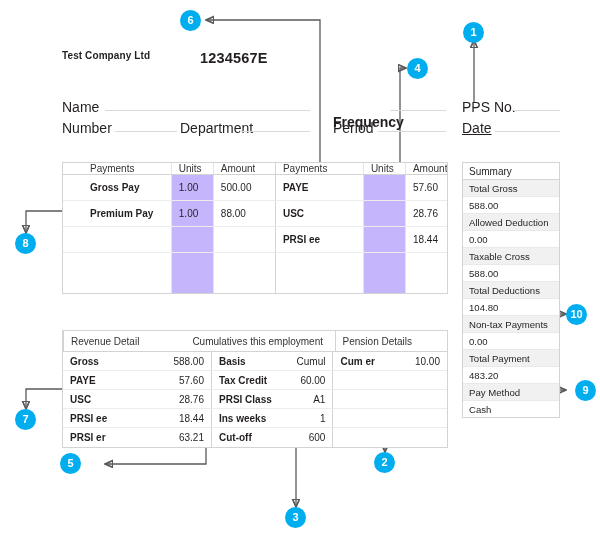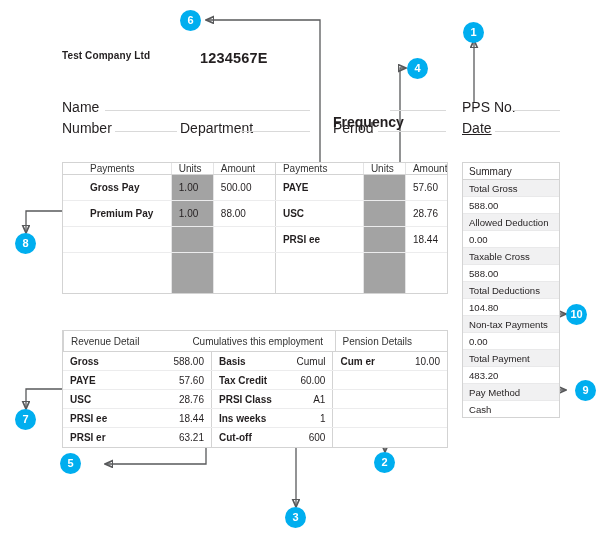--- a/index.html
+++ b/index.html
@@ -88,21 +88,21 @@
     font-size: 10px;
     padding: 0 7px;
     display: flex;
     align-items: center;
     overflow: hidden;
     white-space: nowrap;
   }
   .ptable .cell.hdr { font-weight: normal; color: #333; }
   .ptable .cell.lbl { font-weight: bold; }
   .ptable .cell.num { justify-content: flex-end; }
-  .ptable .cell.shade { background: #a3a3a3; }
+  .ptable .cell.shade { background: #c4b5fd; }
   .ptable .cell.vsep { border-left: 1px solid #e4e4e5; }
   .ptable .cell.vsep-strong { border-left: 1px solid #d3d3d3; }
 
   
   .c-pay   { width: 104px; margin-left: 20px; }
   .c-units { width: 48px;  }
   .c-amt   { width: 48px;  }
 
   
   .c-clbl { width: 104px; }

